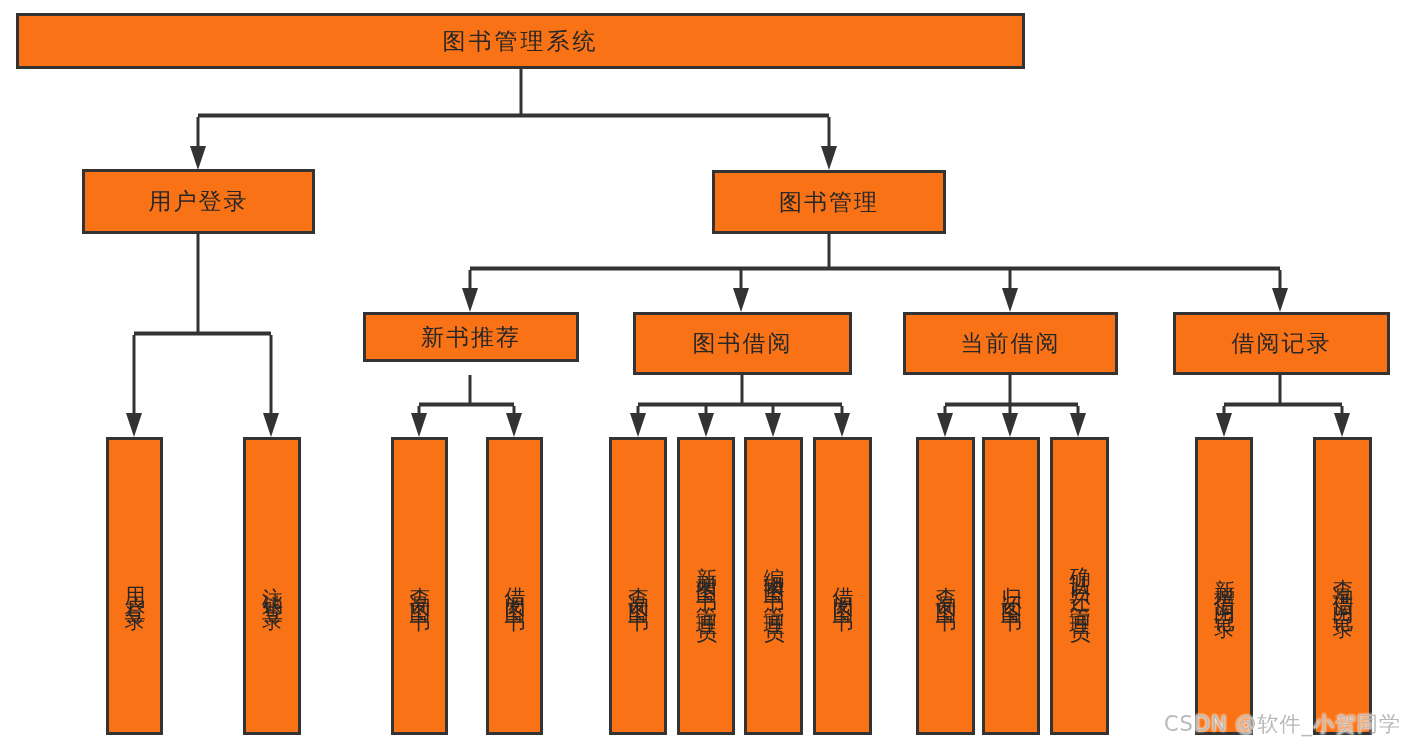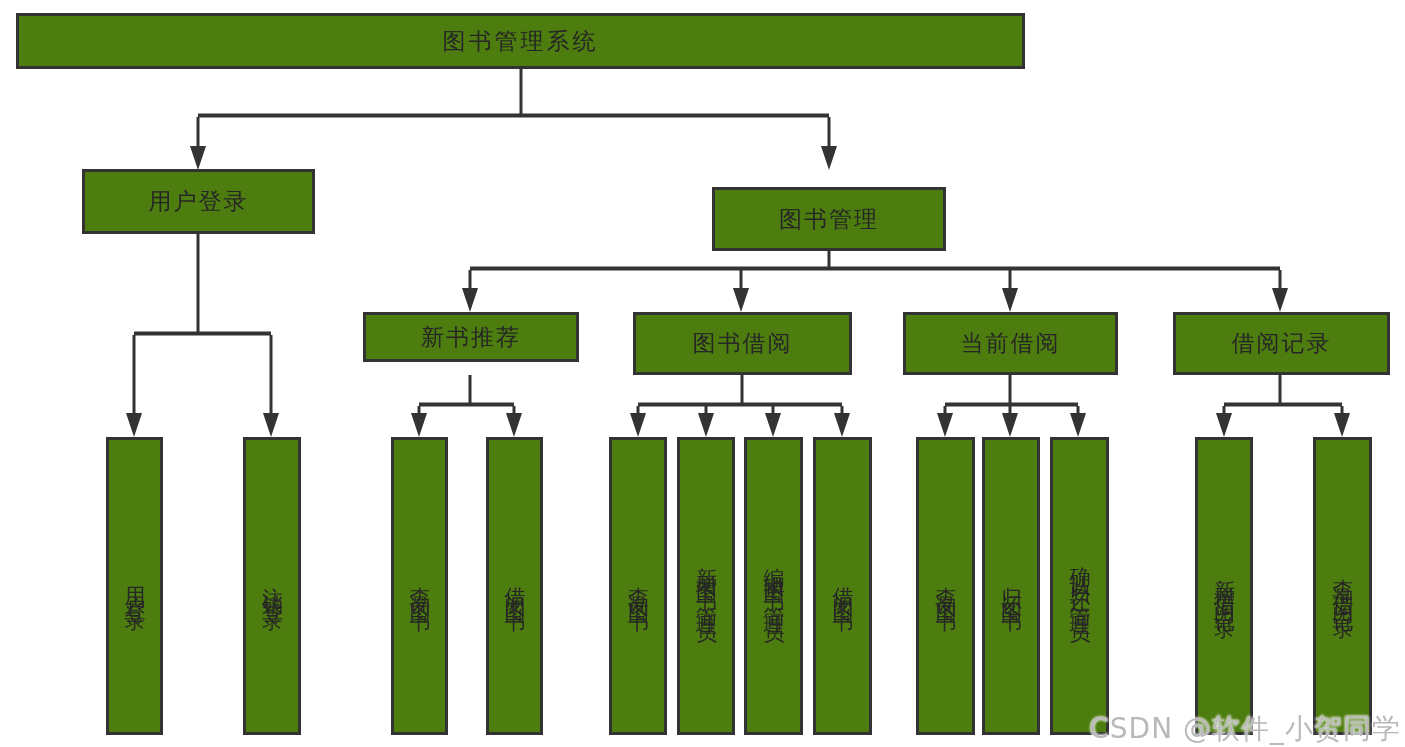--- a/index.html
+++ b/index.html
@@ -18,41 +18,41 @@
   #connectors {
     position: absolute;
     left: 0; top: 0;
     width: 1405px;
     height: 747px;
   }
   .node {
     position: absolute;
     box-sizing: border-box;
     border: 3px solid #333333;
-    background: #4d7c0f;
+    background: #f97316;
     display: flex;
     align-items: center;
     justify-content: center;
     color: #262626;
     z-index: 2;
   }
   .hnode { font-size: 23px; letter-spacing: 2px; }
   .root-node { font-size: 23px; letter-spacing: 3px; }
   .vnode span {
     writing-mode: vertical-rl;
     text-orientation: mixed;
     font-size: 21px;
     letter-spacing: 8px;
     line-height: 1;
     white-space: nowrap;
   }
   
   #box-root            { left: 16px;   top: 13px;  width: 1009px; height: 56px; }
   #box-user-login      { left: 82px;   top: 169px; width: 233px;  height: 65px; }
-  #box-book-management { left: 712px;  top: 170px; width: 234px;  height: 64px; margin-top: 17px; }
+  #box-book-management { left: 712px;  top: 170px; width: 234px;  height: 64px; }
   #box-new-book        { left: 363px;  top: 312px; width: 216px;  height: 50px; }
   #box-book-borrow     { left: 633px;  top: 312px; width: 219px;  height: 63px; }
   #box-current-borrow  { left: 903px;  top: 312px; width: 215px;  height: 63px; }
   #box-borrow-records  { left: 1173px; top: 312px; width: 217px;  height: 63px; }
 
   .leaf { top: 437px; height: 298px; }
   #leaf-ul-0 { left: 106px;  width: 57px; }
   #leaf-ul-1 { left: 243px;  width: 58px; }
   #leaf-nb-0 { left: 391px;  width: 57px; }
   #leaf-nb-1 { left: 486px;  width: 57px; }
@@ -63,21 +63,21 @@
   #leaf-cb-0 { left: 916px;  width: 59px; }
   #leaf-cb-1 { left: 982px;  width: 58px; }
   #leaf-cb-2 { left: 1050px; width: 59px; }
   #leaf-br-0 { left: 1195px; width: 58px; }
   #leaf-br-1 { left: 1313px; width: 59px; }
 
   #watermark {
     position: absolute;
     right: 4px;
     top: 710px;
-    font-size: 28px;
+    font-size: 21px;
     letter-spacing: 1px;
     color: #b9b9b9;
     z-index: 5;
     text-shadow: 0 0 3px #ffffff, 0 0 3px #ffffff;
     white-space: nowrap;
     text-align: center;
   }
 </style>
 </head>
 <body>

